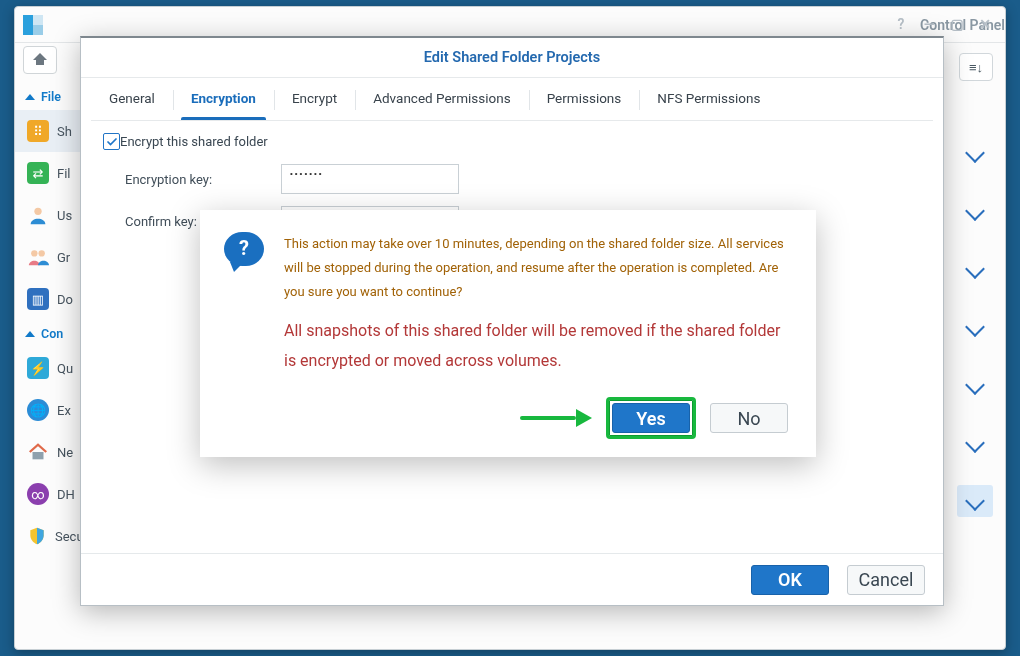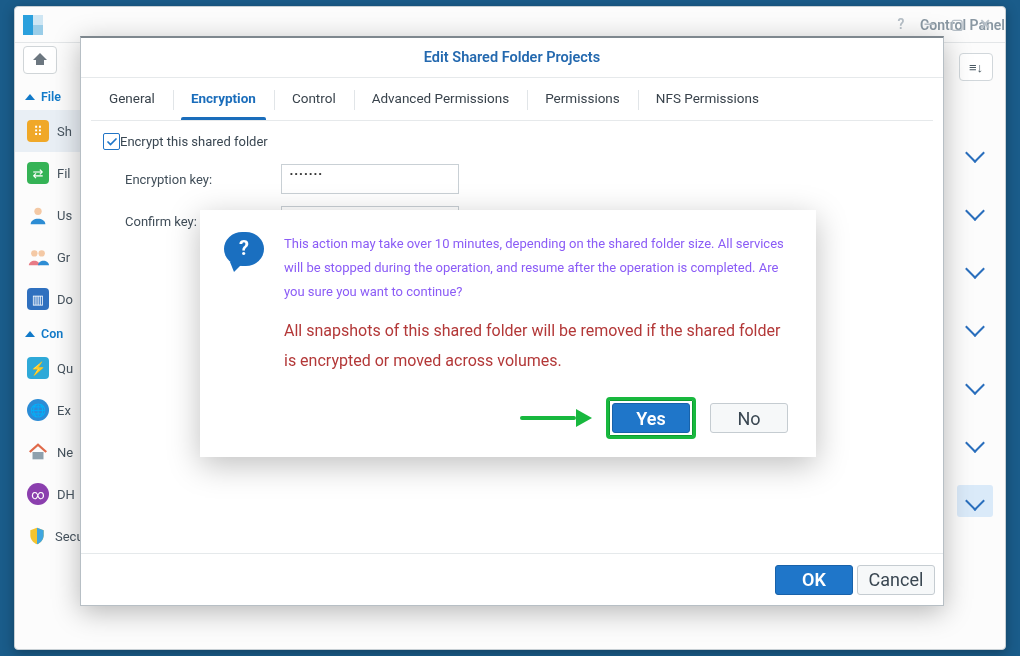--- a/index.html
+++ b/index.html
@@ -69,36 +69,36 @@
   .chk svg { width:12px; height:12px; }
   .field-row { display:flex; align-items:center; margin: 8px 0 12px 22px;}
   .flabel { width:156px; color:#414e59; }
   .pwd { width:178px; height:30px; border:1px solid #c9d0d5; background:#fff; padding:4px 8px; font-family:Verdana,sans-serif; letter-spacing:2px; font-size:8px; color:#333;}
 
   .note-block { margin-top: 200px; margin-left: 22px;}
   .note-label { color:#15935a; font-size:13px; font-weight:600;}
   .note-text { color:#6a7681; font-size:13px; line-height:1.55; margin-top:2px;}
   .note-link { color:#2270bb; font-weight:700; cursor:pointer;}
 
-  .modal-footer { margin-top:auto; height:52px; border-top:1px solid #e5e9eb; display:flex; align-items:center; justify-content:flex-end; gap:4px; padding: 0 8px;}
+  .modal-footer { margin-top:auto; height:52px; border-top:1px solid #e5e9eb; display:flex; align-items:center; justify-content:flex-end; gap:18px; padding: 0 18px;}
   .btn { min-width:78px; height:30px; border:1px solid #c5ccd1; background:#f6f8f9; color:#3a4752; border-radius:3px; font-size:18px; cursor:pointer;}
   .btn.primary { background:#1f76c9; border-color:#1862aa; color:#fff; font-weight:600;}
 
   
   .confirm {
     position:absolute; left:200px; top:210px; width:616px;
     background:#fff; box-shadow: 0 8px 30px rgba(0,0,0,.25);
     padding: 22px 28px 18px 24px; z-index:50;
   }
   .confirm-body { display:flex; gap:18px; align-items:flex-start;}
   .q-bubble { width:42px; height:42px; flex-shrink:0; }
   .q-bubble .blob { width:40px; height:34px; background:#1a6fc0; border-radius:50%/55%; position:relative;}
   .q-bubble .tail { width:0;height:0; border-top:10px solid #1a6fc0; border-left:4px solid transparent; border-right:10px solid transparent; margin-left:6px; margin-top:-4px;}
   .q-bubble .q { position:absolute; left:0; right:0; top:4px; text-align:center; color:#fff; font-weight:700; font-size:20px;}
-  .msg { line-height:1.85; font-size:13px; color:#8b5cf6;}
+  .msg { line-height:1.85; font-size:13px; color:#a16207;}
   .warn { color:#b33838; margin-top:12px; line-height:1.85;}
   .confirm-actions { display:flex; justify-content:flex-end; gap:14px; margin-top:22px; align-items:center;}
   .yes-wrap { border:3px solid #18b83e; border-radius:4px; padding:3px; box-shadow: 0 0 0 1px #0e9a30 inset;}
   .arrow-ann { width:72px; height:18px; display:flex; align-items:center;}
   .arrow-line { flex:1; height:4px; background:#18b83e; border-radius:2px;}
   .arrow-head { width:0;height:0;border-top:9px solid transparent;border-bottom:9px solid transparent;border-left:16px solid #18b83e;}
 </style>
 </head>
 <body>
 
@@ -230,21 +230,21 @@
     </div>
 
   </div>
 </div>
 
 <div class="modal">
   <div class="modal-title">Edit Shared Folder Projects</div>
   <div class="tabs">
     <div class="tab">General</div>
     <div class="tab active">Encryption</div>
-    <div class="tab">Control</div>
+    <div class="tab">Encrypt</div>
     <div class="tab">Advanced Permissions</div>
     <div class="tab">Permissions</div>
     <div class="tab">NFS Permissions</div>
   </div>
   <div class="hr"></div>
 
   <div class="body">
     <div class="chk-row">
       <span class="chk">
         <svg viewBox="0 0 24 24">

